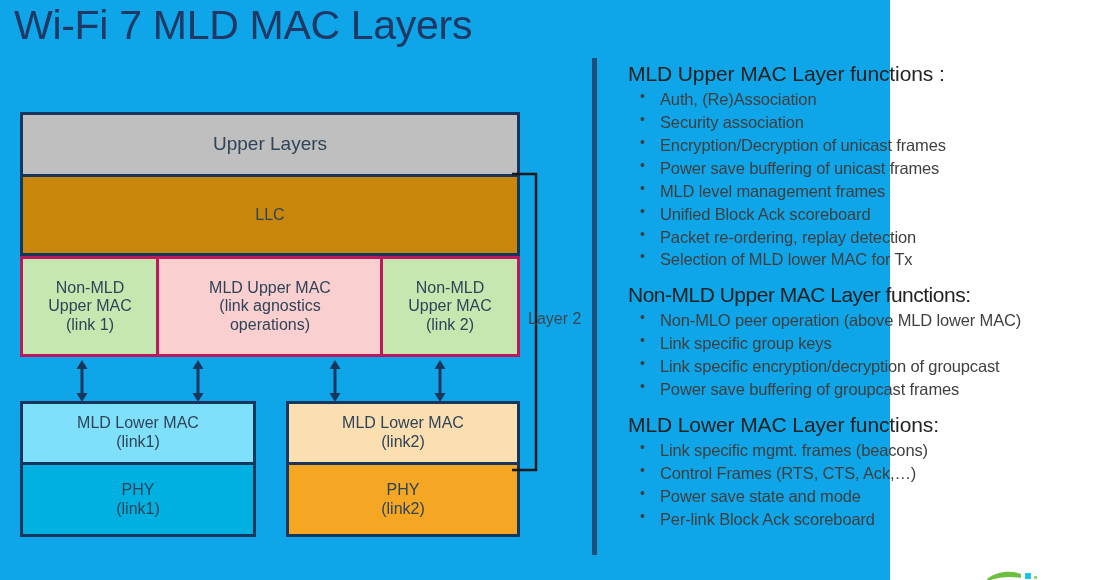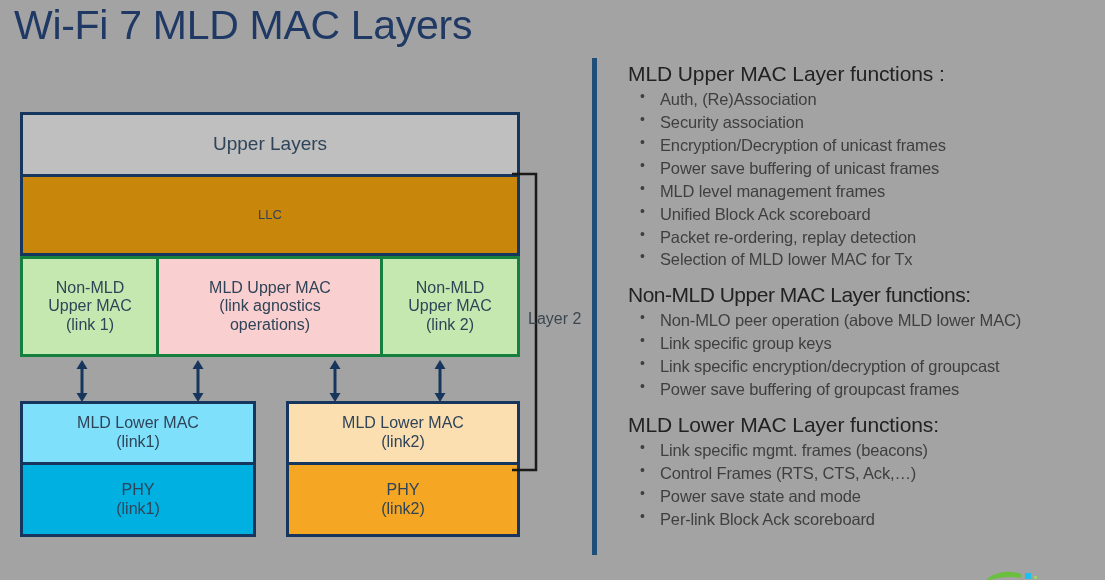--- a/index.html
+++ b/index.html
@@ -2,21 +2,21 @@
 <html><head>
 <meta charset="utf-8">
 <style>
   * { box-sizing: border-box; margin: 0; padding: 0; }
   html, body {
     width: 1105px; height: 580px;
     background: #ffffff;
     font-family: "Liberation Sans", sans-serif;
     overflow: hidden;
   }
-  #slide { position: relative; width: 1105px; height: 580px; background: #a3a3a3; }
+  #slide { position: relative; width: 890px; height: 580px; background: #0ea5e9; }
 
   
   #title {
     position: absolute; left: 14px; top: 2px;
     font-size: 41px; font-weight: 400; color: #1F3864;
     letter-spacing: -0.3px; white-space: nowrap;
   }
 
   
   #divider {
@@ -30,29 +30,29 @@
   .box {
     position: absolute;
     display: flex; flex-direction: column;
     align-items: center; justify-content: center;
     text-align: center;
     color: #2F4458;
     line-height: 1.16;
     margin-left: 8px;
   }
   .navy-box { border: 3px solid #17365D; }
-  .red-box  { border: 3px solid #15803d; }
+  .red-box  { border: 3px solid #be185d; }
 
   #upper-layers {
     left: 12px; top: 112px; width: 500px; height: 65px;
     background: #BFBFBF; font-size: 19px;
   }
   #llc {
     left: 12px; top: 177px; width: 500px; height: 79px;
-    background: #C8860A; font-size: 13px; border-top: none;
+    background: #C8860A; font-size: 16px; border-top: none;
   }
 
   #nonmld1 {
     left: 12px; top: 256px; width: 140px; height: 101px;
     background: #C5E8B0; font-size: 16px;
   }
   #mldupper {
     left: 148px; top: 256px; width: 228px; height: 101px;
     background: #F9CFCF; font-size: 16px;
   }

